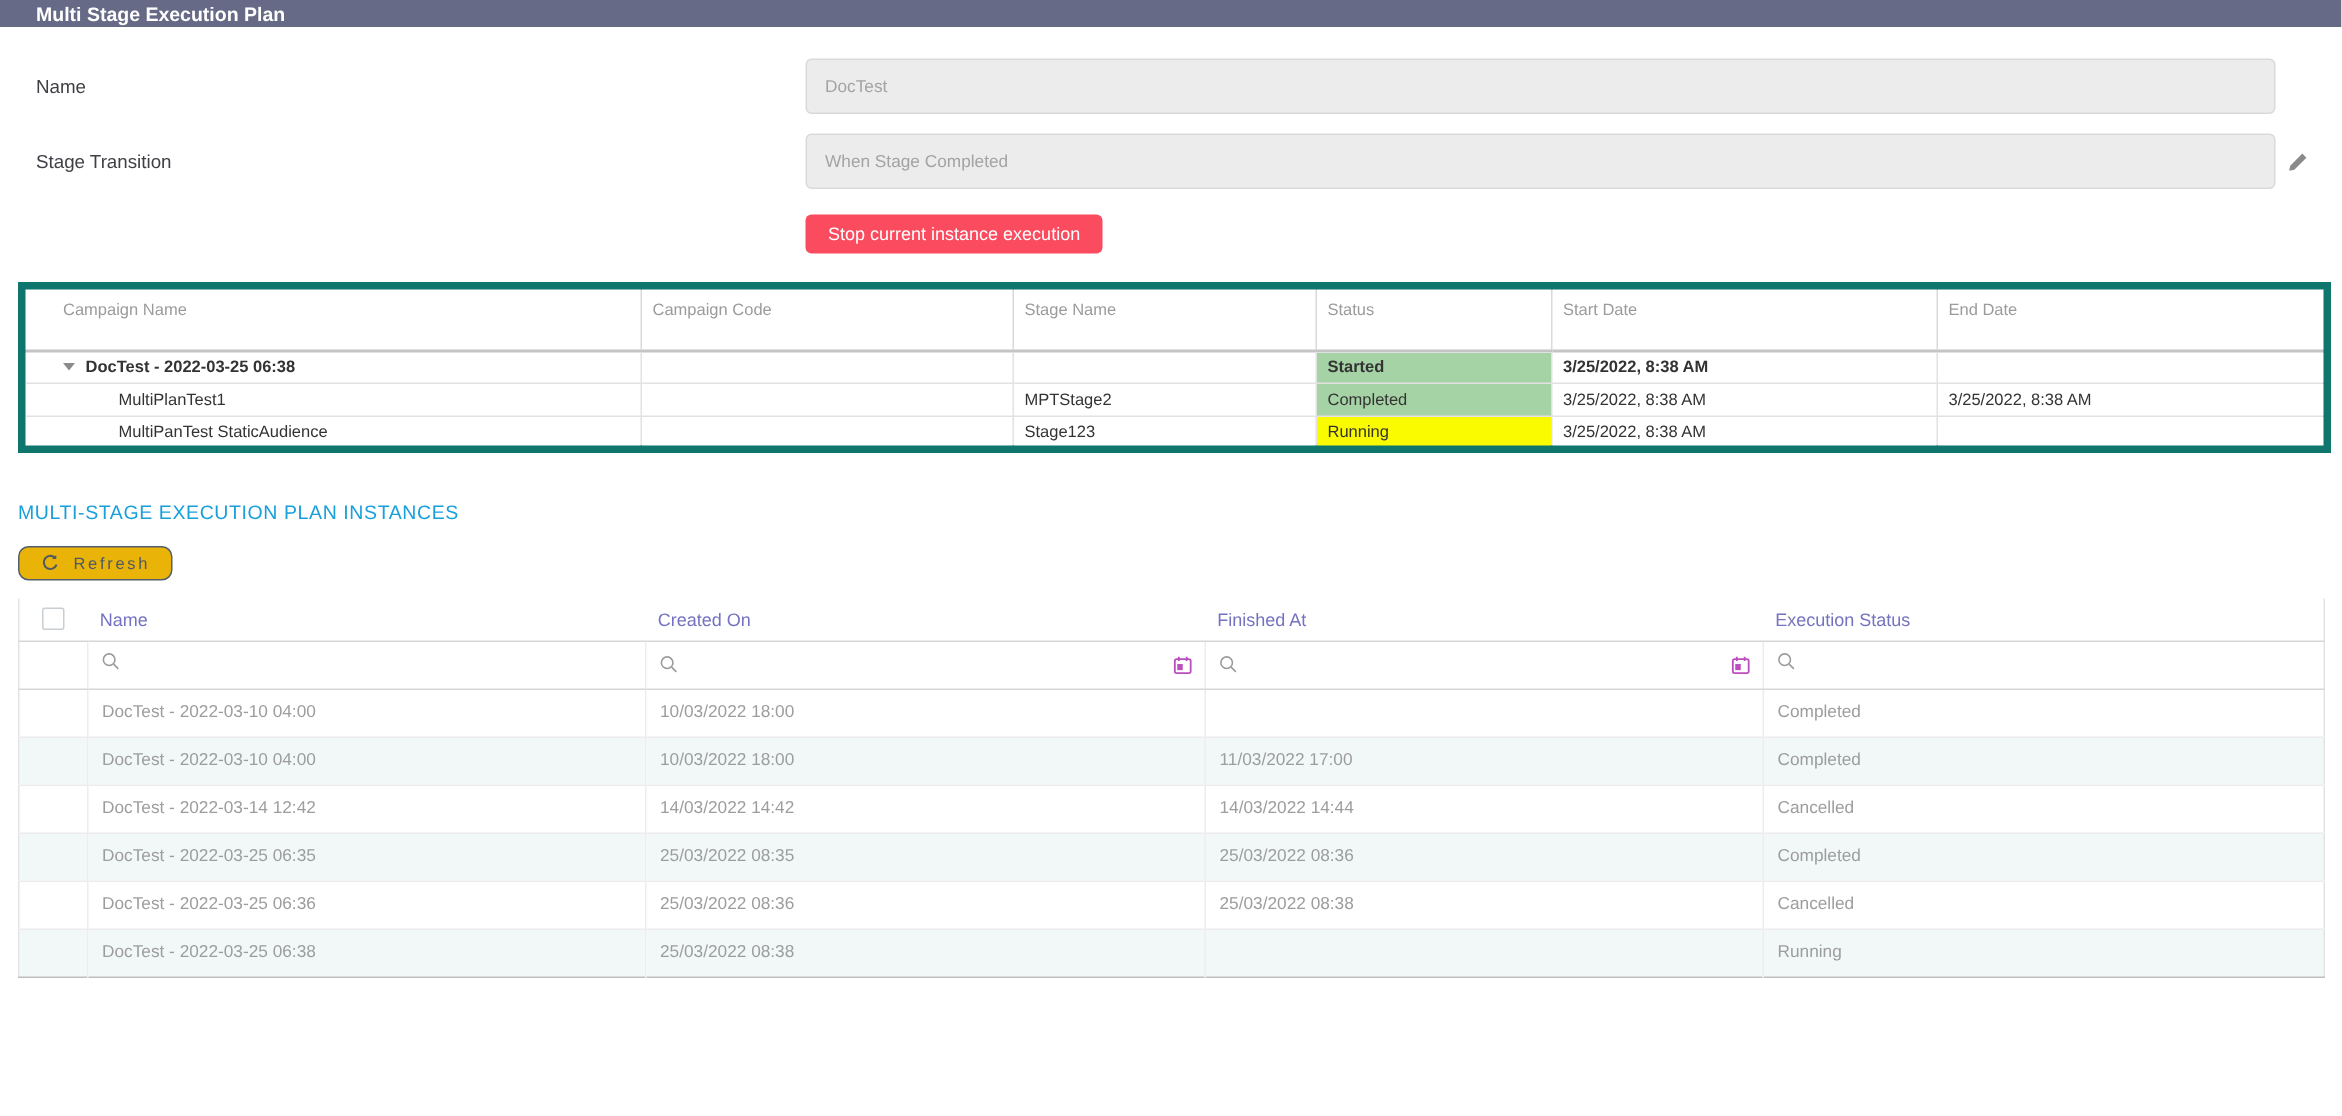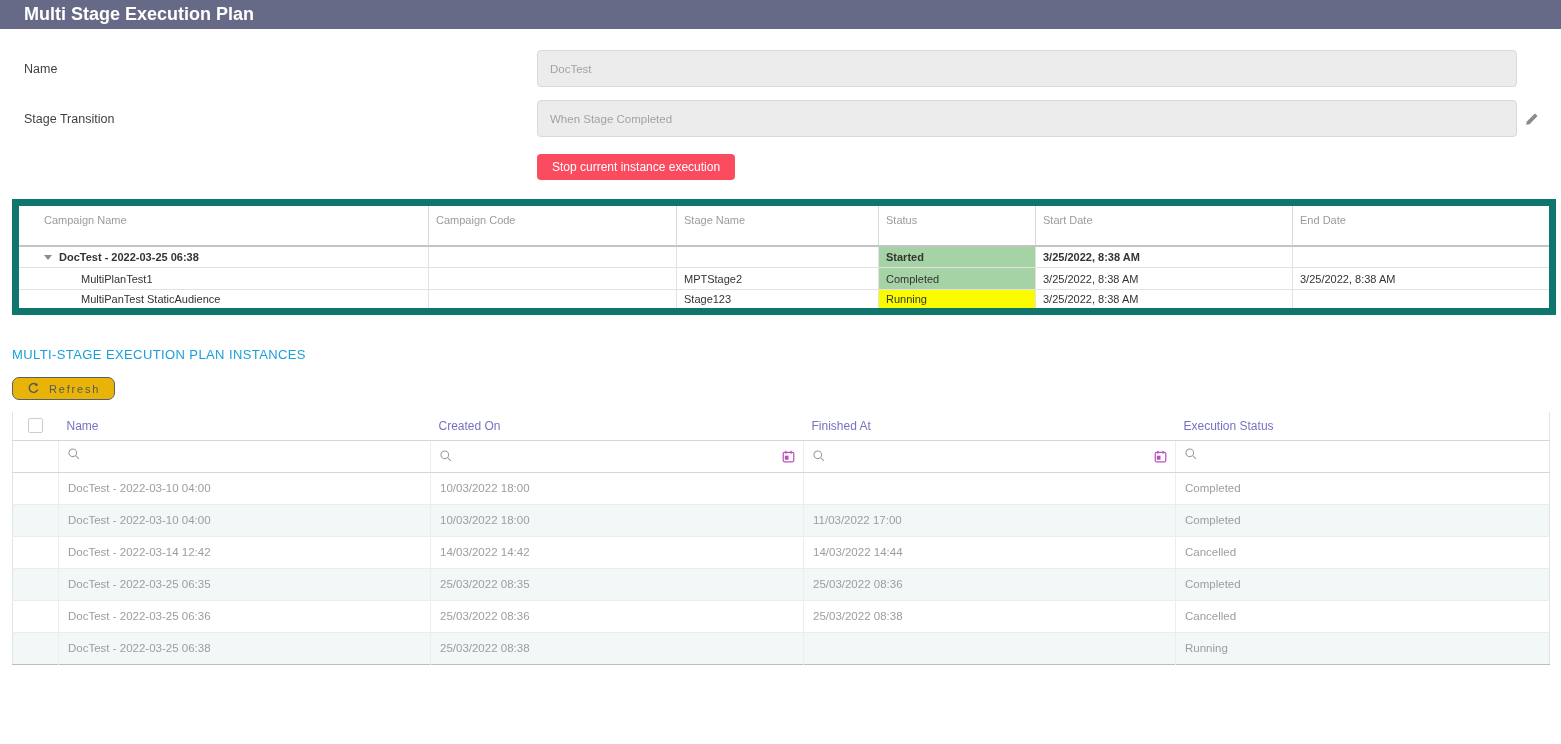--- a/index.html
+++ b/index.html
@@ -4,23 +4,23 @@
 <style>
   * { box-sizing: border-box; margin: 0; padding: 0; }
   html,body { background:#fff; }
   body {
     width: 1561px; height: 744px; overflow: hidden;
     font-family: "Liberation Sans", "DejaVu Sans", sans-serif;
     color: #333;
   }
   
   .topbar {
-    height: 29px; background: #666a86; color: #fff;
+    height: 18px; background: #666a86; color: #fff;
     display: flex; align-items: center; padding: 0 24px;
-    font-size: 18px; font-weight: bold;
+    font-size: 13px; font-weight: bold;
   }
   
   .form-area { padding: 25px 22px 0 24px; }
   .form-row { display: flex; align-items: center; height: 29px; margin-bottom: 21px; }
   .form-label { width: 513px; font-size: 12.5px; color: #3f3f46; }
   .form-input {
     flex: 1; height: 37px; background: #ececec;
     border: 1px solid #d9d9d9; border-radius: 4px;
     padding: 0 12px; font-size: 11.5px; color: #a3a3a3;
     font-family: inherit; outline: none;
@@ -29,21 +29,21 @@
   .stop-row { margin-top: 2px; padding-left: 513px; }
   .stop-btn {
     height: 26px; background: #fb4b5f; color: #fff; border: none;
     border-radius: 4px; padding: 0 15px; font-size: 12px;
     font-family: inherit; cursor: pointer;
   }
   
   .ctable {
     margin: 19px 12px 0 12px; width: 1537px;
     border-collapse: collapse; table-layout: fixed;
-    border: 7px solid #0f766e;
+    border: 5px solid #0f766e;
   }
   .ctable th {
     height: 43px; vertical-align: top; text-align: left;
     padding: 8px 6px 0 7px; font-weight: normal; font-size: 11px;
     color: #9b9b9b; border: 1px solid #d9d9d9; border-bottom: 2px solid #c4c4c4;
     background: #fff;
   }
   .ctable th.cname-h { padding-left: 25px; }
   .ctable td {
     height: 22px; font-size: 11px; color: #333;

